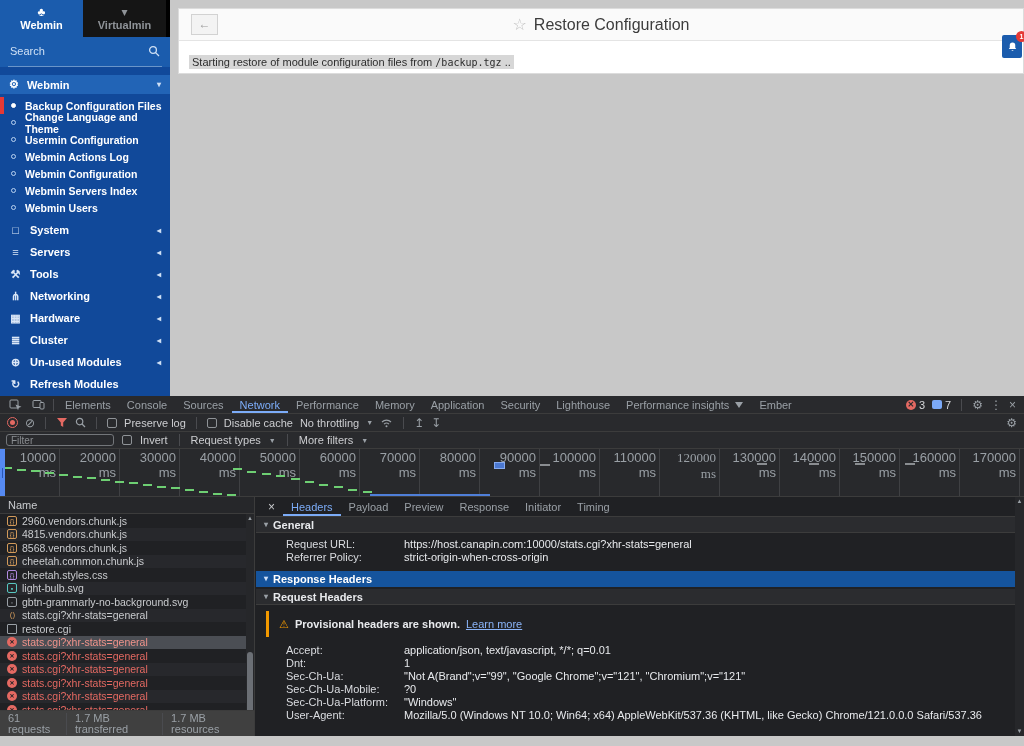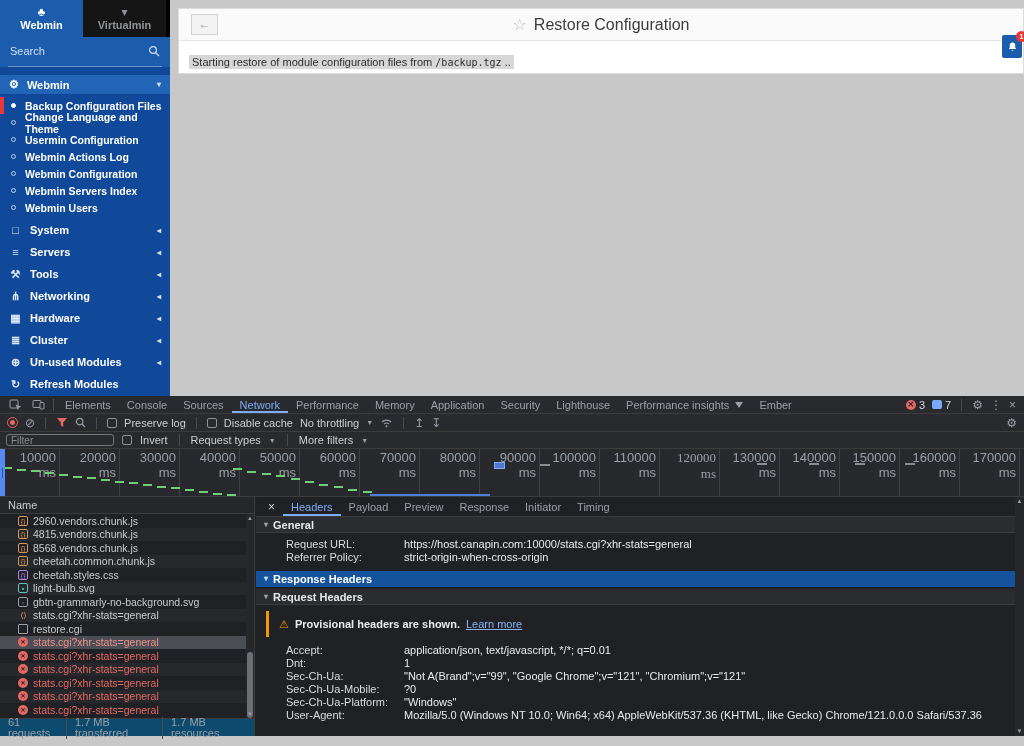--- a/index.html
+++ b/index.html
@@ -102,21 +102,21 @@
     border:1px solid #86aaf0; }
   .ov-handle { position:absolute; left:0; top:0; width:5px; height:48px; background:#568af2; cursor:ew-resize; }
   .ov-handle::after { content:""; position:absolute; left:2px; top:19px; width:1px; height:10px; background:#2a57b5; }
 
   
   #net-table { position:absolute; left:0; top:101px; width:255px; bottom:0; background:#202124;
     border-right:1px solid #3c3c3c; }
   .nt-head { height:17px; background:#26272a; border-bottom:1px solid #3c3c3c; display:flex;
     align-items:center; padding-left:8px; color:#c9cbce; }
   .nt-rows { position:absolute; top:17px; left:0; right:8px; bottom:18px; overflow:hidden; }
-  .nt-rows > div { height:13.5px; display:flex; align-items:center; gap:5px; padding-left:18px;
+  .nt-rows > div { height:13.5px; display:flex; align-items:center; gap:5px; padding-left:7px;
     color:#c9cbce; white-space:nowrap; overflow:hidden; cursor:pointer; font-size:10.5px; }
   .nt-rows > div:nth-of-type(even) { background:#27282c; }
   .nt-rows > div.error { color:#e46962; }
   .nt-rows > div.selected { background:#4b4e54; color:#f0938b; }
   .ft { width:10px; height:10px; flex:none; font-size:7px; line-height:9px; text-align:center;
     border-radius:2px; }
   .ft.script-icon { border:1px solid #d29a5a; color:#d29a5a; }
   .ft.script-icon::before { content:"{}"; }
   .ft.stylesheet-icon { border:1px solid #b18ae0; color:#b18ae0; }
   .ft.stylesheet-icon::before { content:"{}"; }
@@ -127,21 +127,21 @@
   .ft.xhr-icon { color:#d29a5a; font-size:8px; }
   .ft.xhr-icon::before { content:"( )"; letter-spacing:-1px; }
   .ft.document-icon { border:1px solid #9aa0a6; border-radius:1px; }
   .ft.error-icon { background:#e46962; border-radius:50%; color:#202124; font-weight:bold; }
   .ft.error-icon::before { content:"✕"; font-size:6px; }
   .nt-scroll { position:absolute; right:0; top:17px; width:8px; bottom:18px; background:#26272a; }
   .nt-scroll .arr { position:absolute; left:0; width:8px; height:8px; font-size:6px; color:#9aa0a6;
     text-align:center; line-height:8px; cursor:pointer; }
   .nt-thumb { position:absolute; left:1px; width:6px; top:138px; height:66px; background:#6b6f75;
     border-radius:3px; cursor:grab; }
-  .nt-summary { position:absolute; left:0; right:0; bottom:0; height:18px; background:#0c4a6e;
+  .nt-summary { position:absolute; left:0; right:0; bottom:0; height:26px; background:#404040;
     border-top:1px solid #3c3c3c; display:flex; align-items:center; color:#9aa0a6; }
   .nt-summary span { padding:0 8px; border-right:1px solid #4a4b4f; line-height:11px; }
   .nt-summary span:last-child { border-right:none; }
 
   
   #net-detail { position:absolute; left:256px; top:101px; right:0; bottom:0; background:#202124; }
   .det-inner { position:absolute; left:0; right:9px; top:0; bottom:0; overflow:hidden; }
   .det-tabs { height:20px; border-bottom:1px solid #3c3c3c; display:flex; align-items:center;
     gap:2px; padding-left:6px; }
   .det-close { padding:0 6px; color:#c9cbce; font-size:12px; cursor:pointer; }

